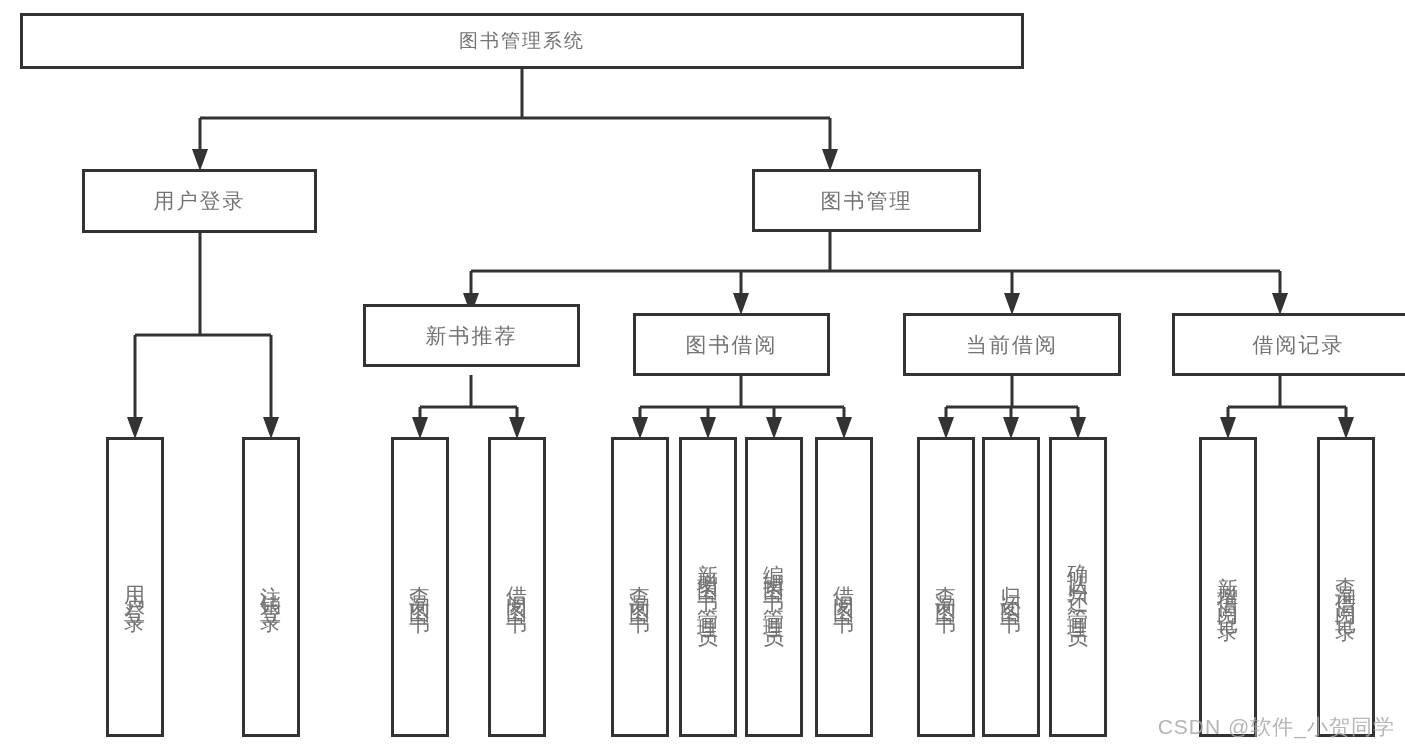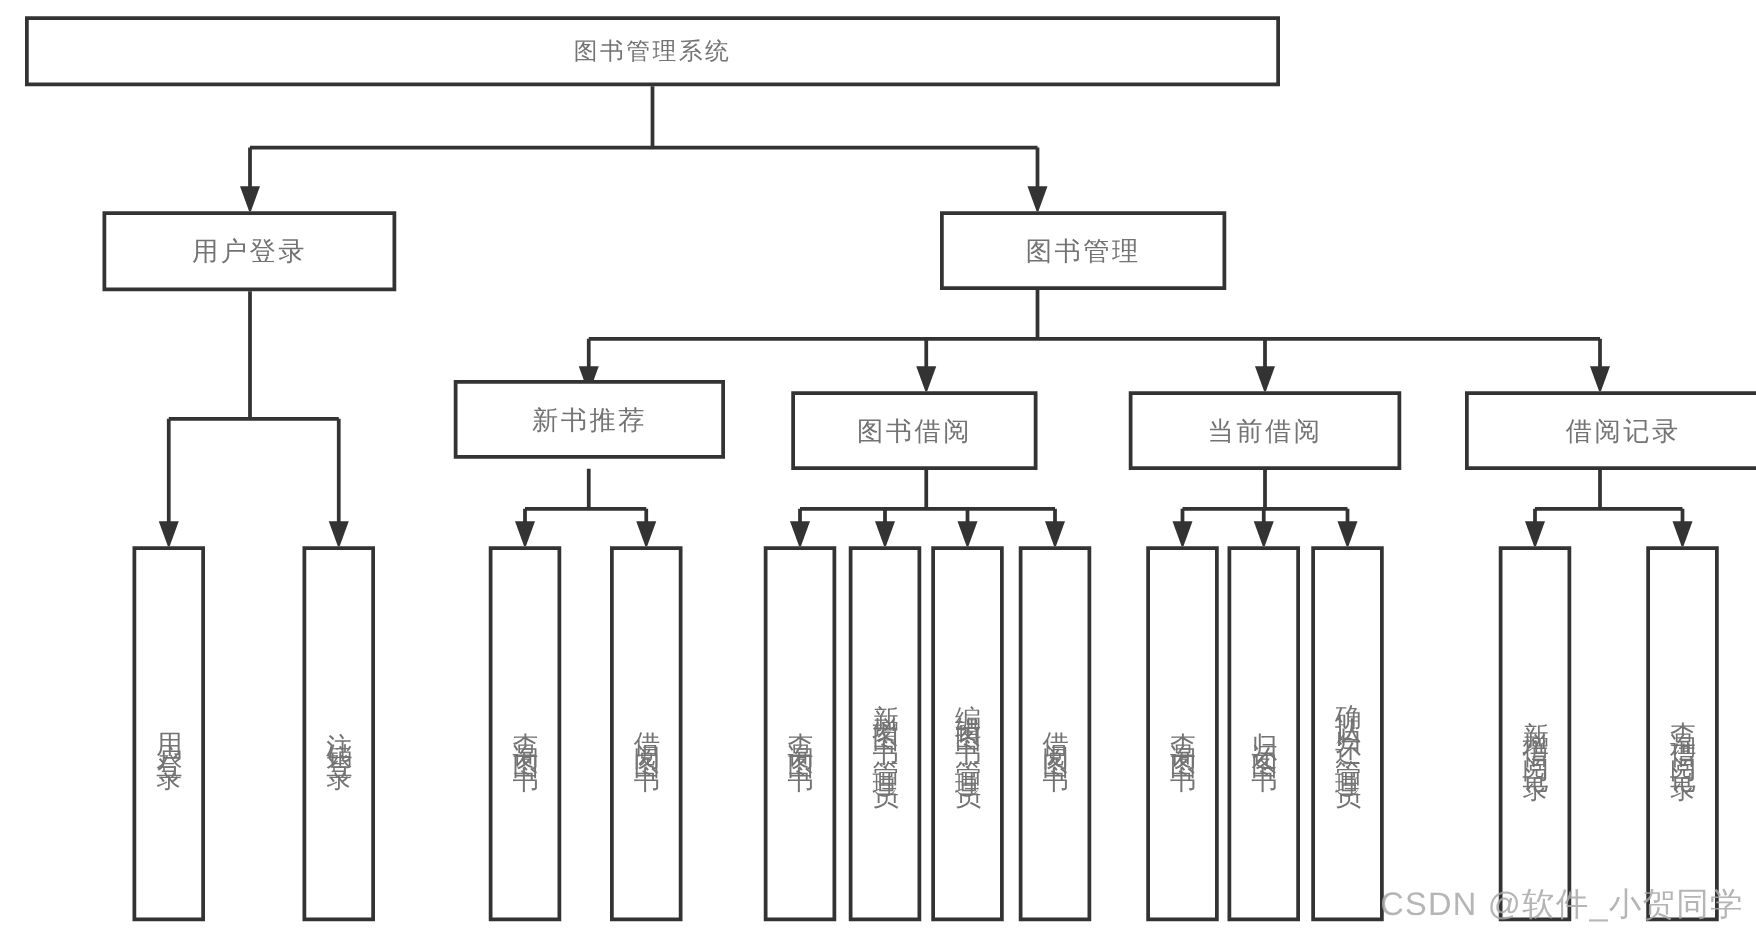--- a/index.html
+++ b/index.html
@@ -13,21 +13,21 @@
     display:flex;align-items:center;justify-content:center;text-align:center;
   }
   .node .lbl{color:#737373;}
   .root .lbl{font-size:19px;letter-spacing:2px;}
   .lvl .lbl{font-size:21px;letter-spacing:2px;}
   .leaf .lbl{
     writing-mode:vertical-rl;text-orientation:mixed;
     font-size:21px;letter-spacing:9px;line-height:1;
   }
   .watermark{
-    position:absolute;right:10px;bottom:6px;font-size:26px;letter-spacing:1px;
+    position:absolute;right:10px;bottom:6px;font-size:21px;letter-spacing:1px;
     color:rgba(168,168,168,0.85);white-space:nowrap;
   }
 </style>
 </head>
 <body>
 
 <div class="canvas">
 
   <svg class="wires" width="1405" height="747" viewBox="0 0 1405 747" fill="none" stroke="#333333" stroke-width="3">
 

